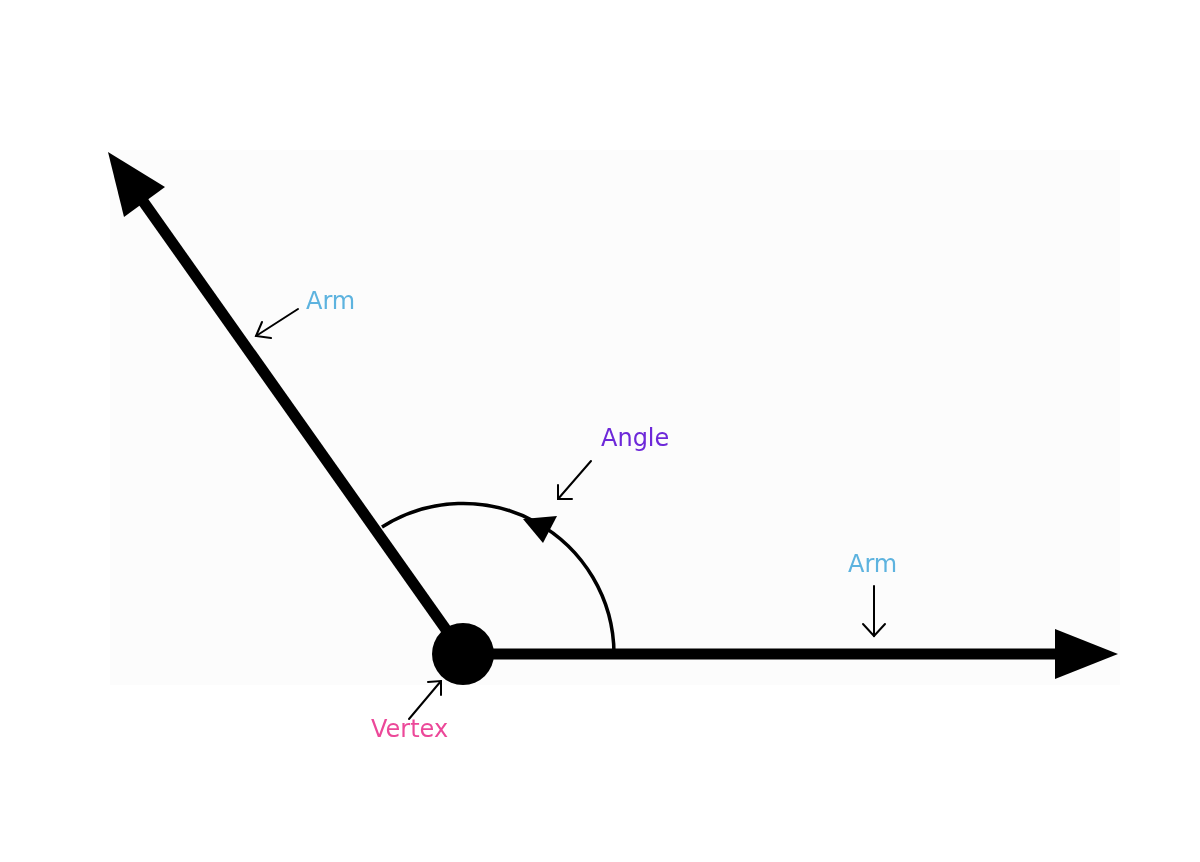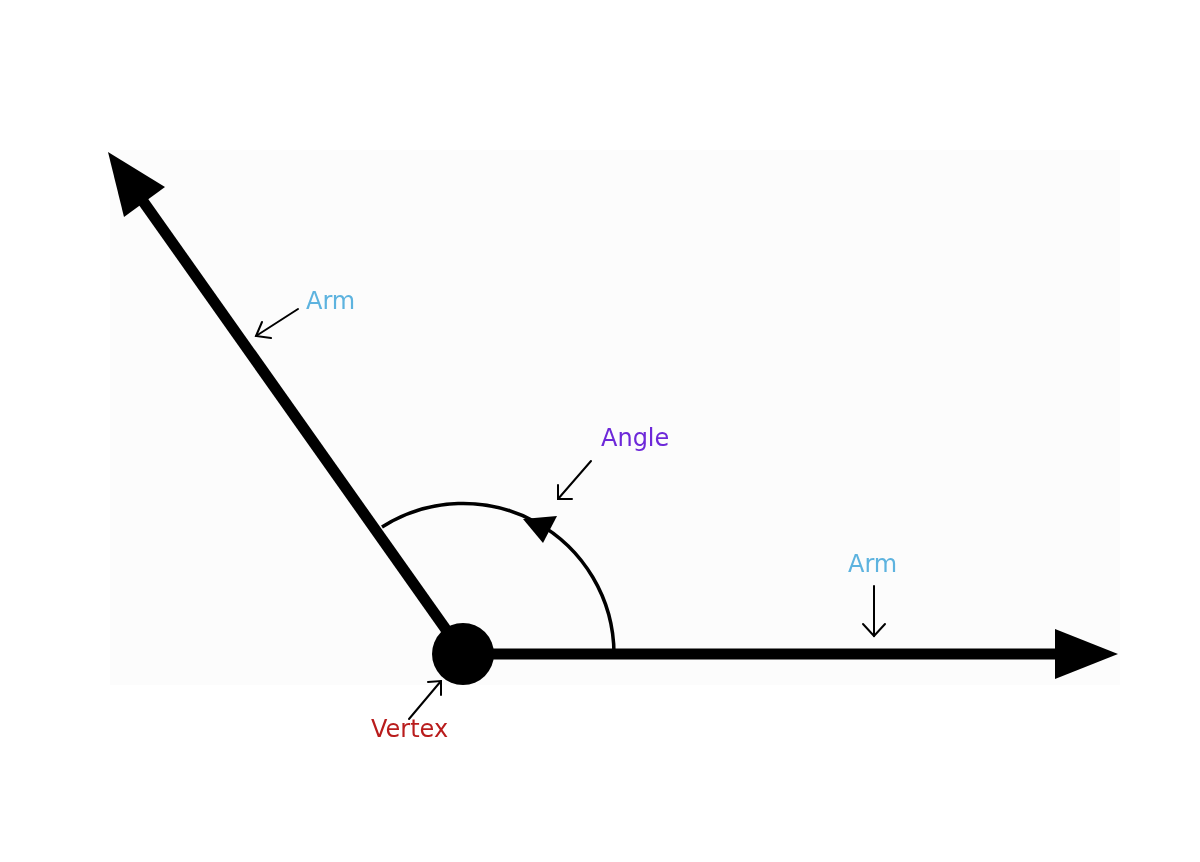--- a/index.html
+++ b/index.html
@@ -84,14 +84,14 @@
 
     <g stroke="#000" stroke-width="2" fill="none" stroke-linecap="round">
       <line x1="409" y1="719" x2="441" y2="681"></line>
       <polyline points="428,682 441,681 441,695"></polyline>
     </g>
   </svg>
 
   <div class="label" style="left:306px; top:289px; color:#5db3df;">Arm</div>
   <div class="label" style="left:601px; top:426px; color:#6d28d9;">Angle</div>
   <div class="label" style="left:848px; top:552px; color:#5db3df;">Arm</div>
-  <div class="label" style="left:371px; top:717px; color:#b91c1c;">Vertex</div>
+  <div class="label" style="left:371px; top:717px; color:#ec4899;">Vertex</div>
 </div>
 
 </body></html>

